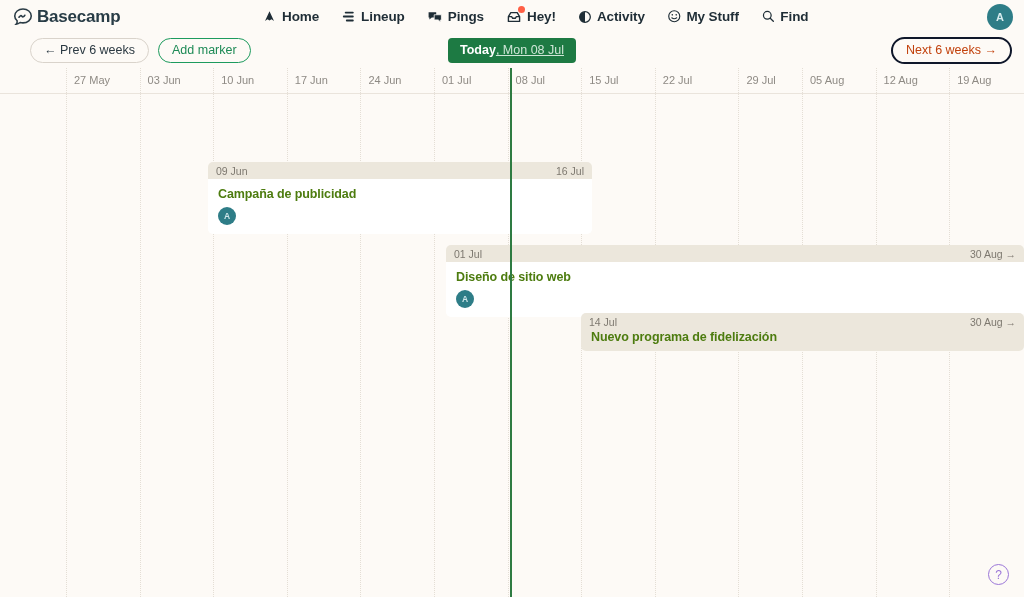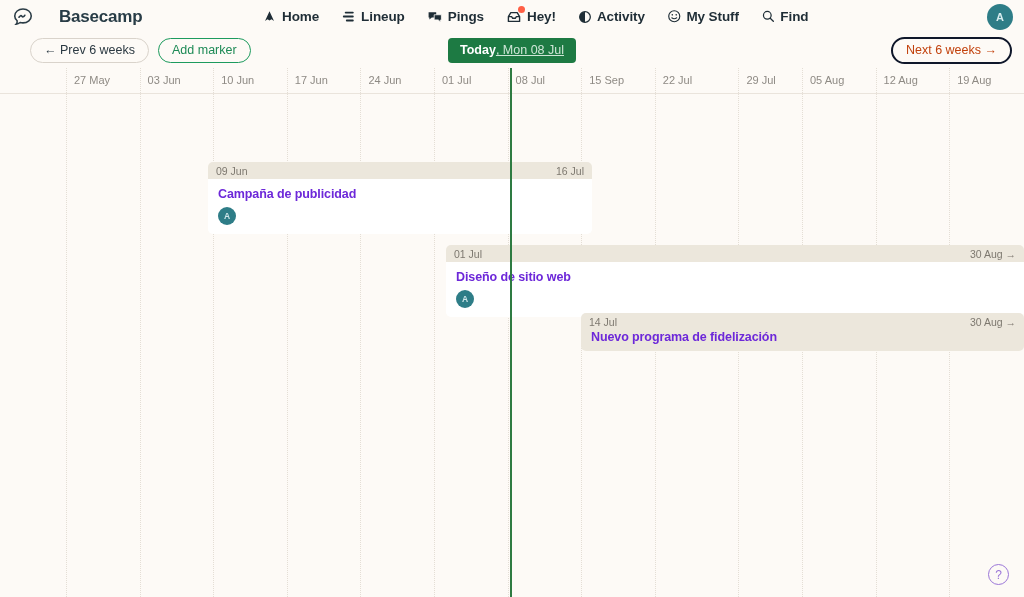--- a/index.html
+++ b/index.html
@@ -22,21 +22,21 @@
     position: relative;
     height: 33px;
     background: #fdfaf6;
     display: flex;
     align-items: center;
     padding: 0 12px;
   }
   .brand {
     display: flex;
     align-items: center;
-    gap: 25px;
+    gap: 3px;
     font-size: 17px;
     font-weight: bold;
     letter-spacing: -0.2px;
     color: #283c46;
   }
   .brand-logo { width: 22px; height: 22px; display: block; }
 
   .navlinks {
     position: absolute;
     left: 262px;
@@ -187,21 +187,21 @@
   }
   .card-start { position: absolute; left: 8px; top: 3px; }
   .card-end   { position: absolute; right: 8px; top: 3px; }
   .card-body {
     background: #ffffff;
     padding: 8px 10px 9px 10px;
   }
   .card-title {
     font-size: 12.5px;
     font-weight: bold;
-    color: #6d28d9;
+    color: #4d7c0f;
     letter-spacing: -0.1px;
   }
   .card-avatar {
     margin-top: 6px;
     width: 18px; height: 18px;
     border-radius: 50%;
     background: #2e7d87;
     color: #cfe6e9;
     font-size: 8.5px;
     font-weight: bold;
@@ -359,21 +359,21 @@
       <div class="col" style="left: 360.4px; width: 73.6px;">
         <div class="col-label">24 Jun</div>
       </div>
       <div class="col" style="left: 434px; width: 73.6px;">
         <div class="col-label">01 Jul</div>
       </div>
       <div class="col" style="left: 507.6px; width: 73.6px;">
         <div class="col-label">08 Jul</div>
       </div>
       <div class="col" style="left: 581.2px; width: 73.6px;">
-        <div class="col-label">15 Sep</div>
+        <div class="col-label">15 Jul</div>
       </div>
       <div class="col" style="left: 654.8px; width: 73.6px;">
         <div class="col-label">22 Jul</div>
       </div>
       <div class="col" style="left: 728.4px; width: 73.6px; margin-left: 10px;">
         <div class="col-label">29 Jul</div>
       </div>
       <div class="col" style="left: 802px; width: 73.6px;">
         <div class="col-label">05 Aug</div>
       </div>

